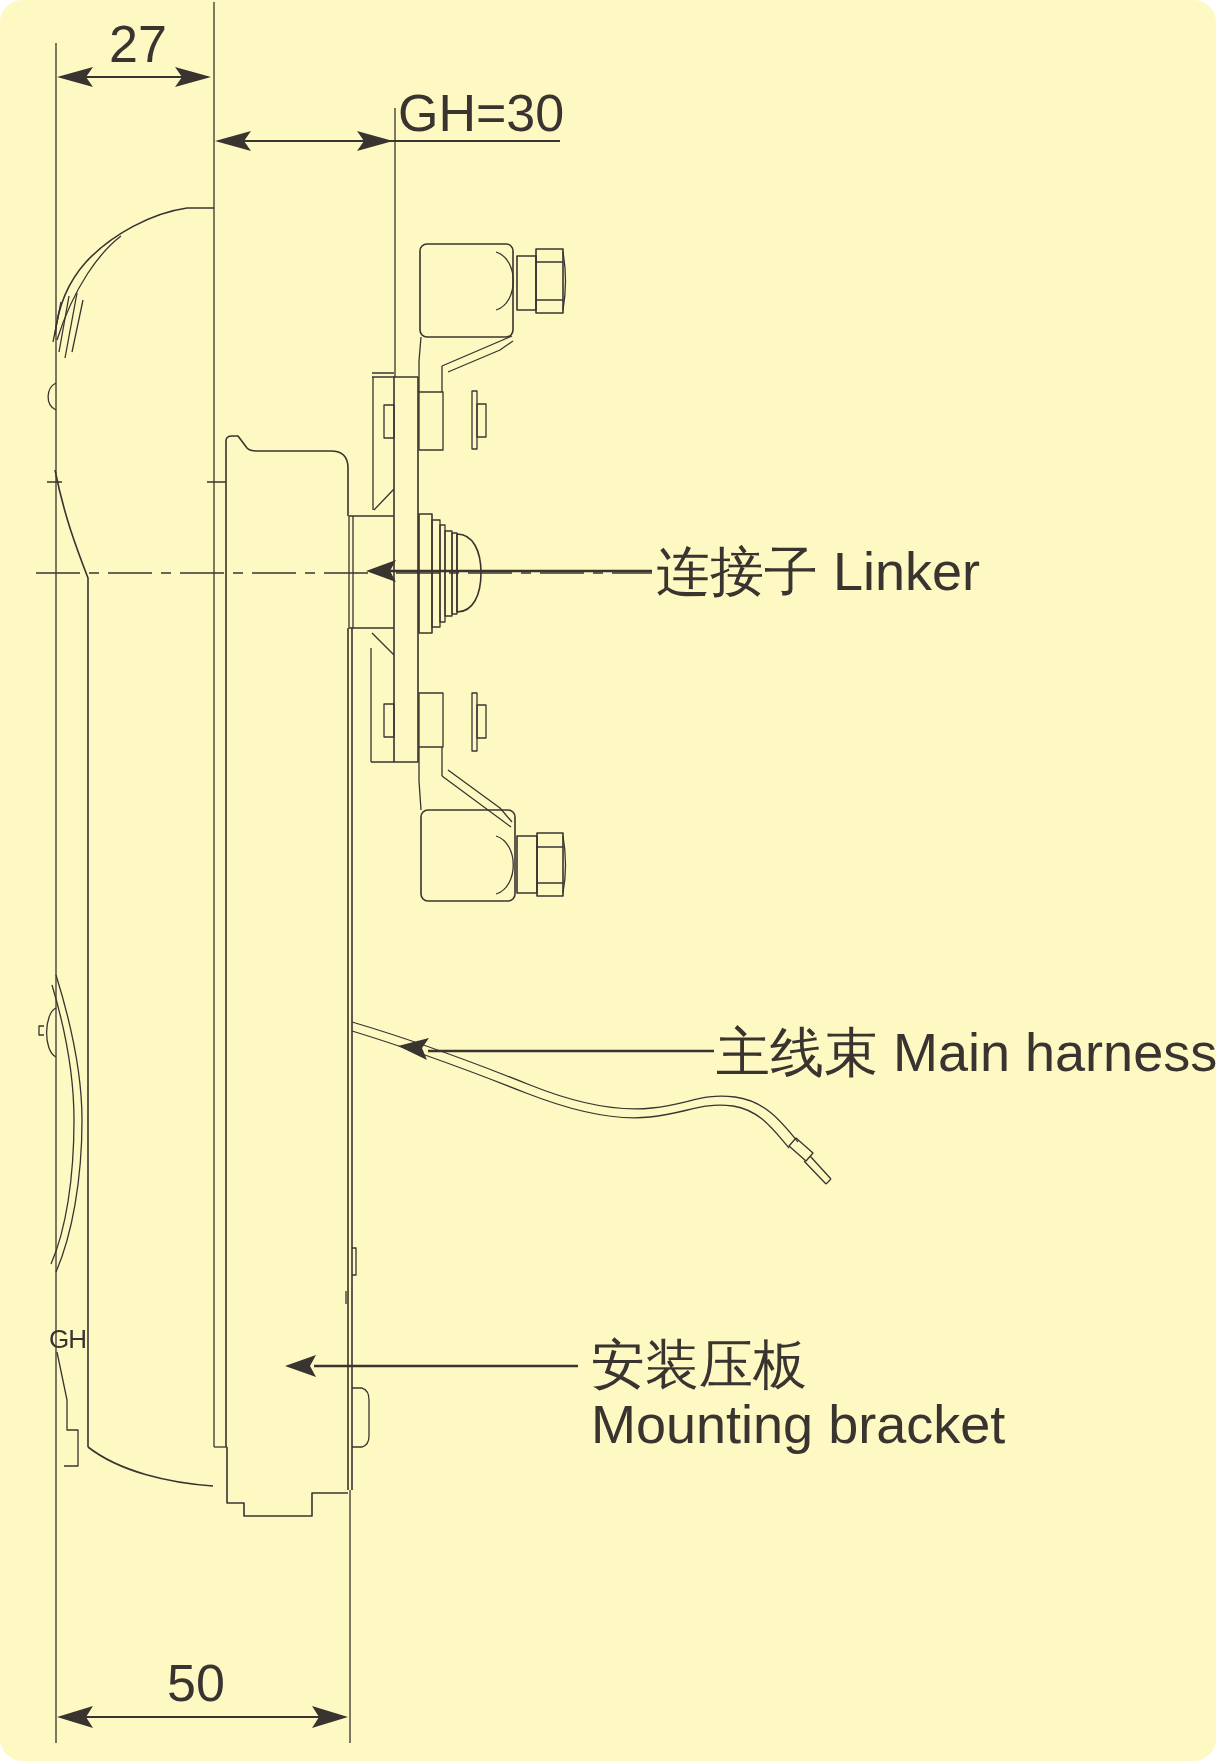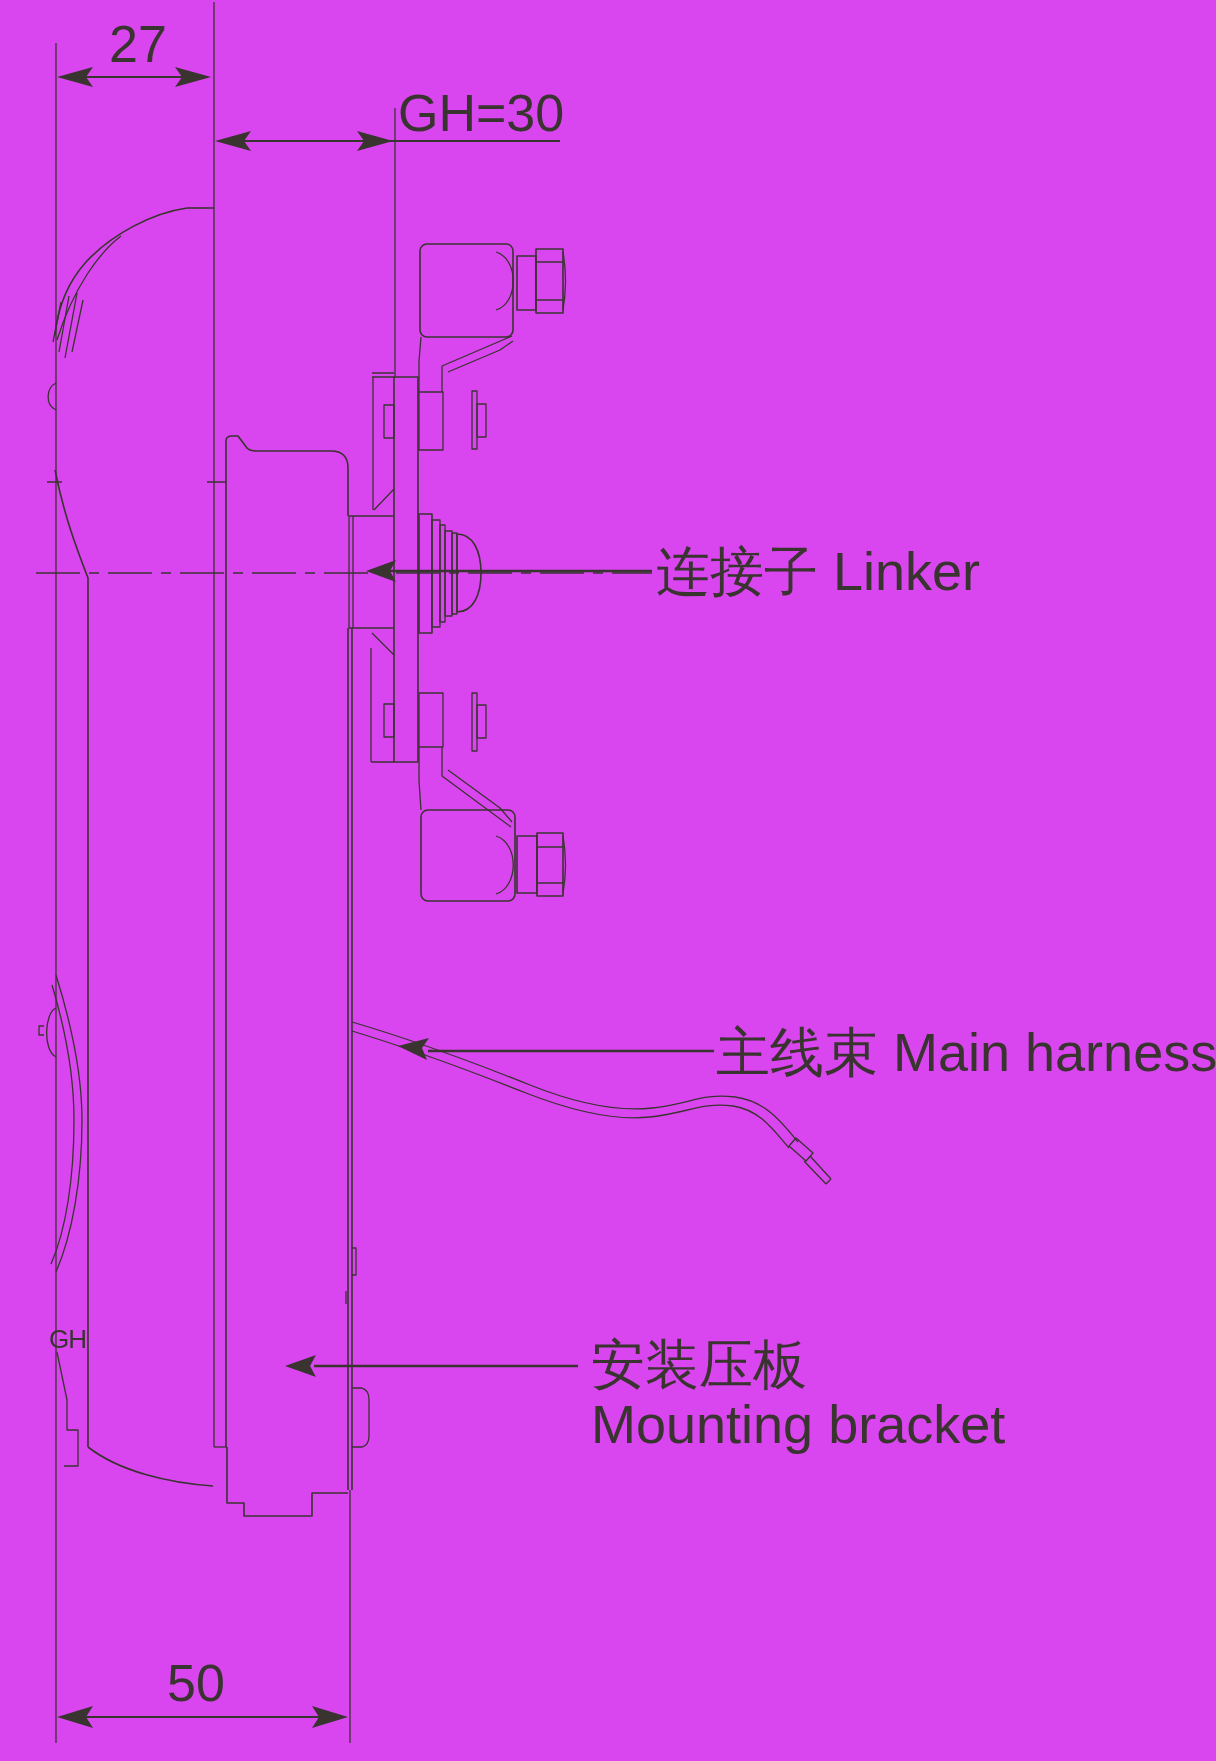--- a/index.html
+++ b/index.html
@@ -1,16 +1,16 @@
 <!DOCTYPE html>
 <html style="--line: #3a3430;"><head>
 <meta charset="utf-8">
 <style>
   html,body{margin:0;padding:0;background:#ffffff;}
-  .stage{width:1216px;height:1761px;position:relative;background:#d946ef;margin:0 auto;overflow:hidden;}
+  .stage{width:1216px;height:1761px;position:relative;background:#fef9c3;margin:0 auto;overflow:hidden;border-radius:22px;}
   svg{display:block;}
   svg *{vector-effect:none;}
   .ln{stroke:var(--line,#3a3430);fill:none;stroke-width:1.6;stroke-linecap:butt;stroke-linejoin:round;}
   .thin{stroke-width:1.3;}
   .dim{stroke:var(--line,#3a3430);fill:none;stroke-width:2;}
   .leader{stroke:var(--line,#3a3430);fill:none;stroke-width:2.6;}
   .head{fill:var(--line,#3a3430);stroke:none;}
   .cl{stroke:var(--line,#3a3430);fill:none;stroke-width:1.3;stroke-dasharray:44 9 10 9;}
   text{fill:var(--line,#3a3430);font-family:"Liberation Sans","DejaVu Sans",sans-serif;}
   .lbl{font-size:54px;}

